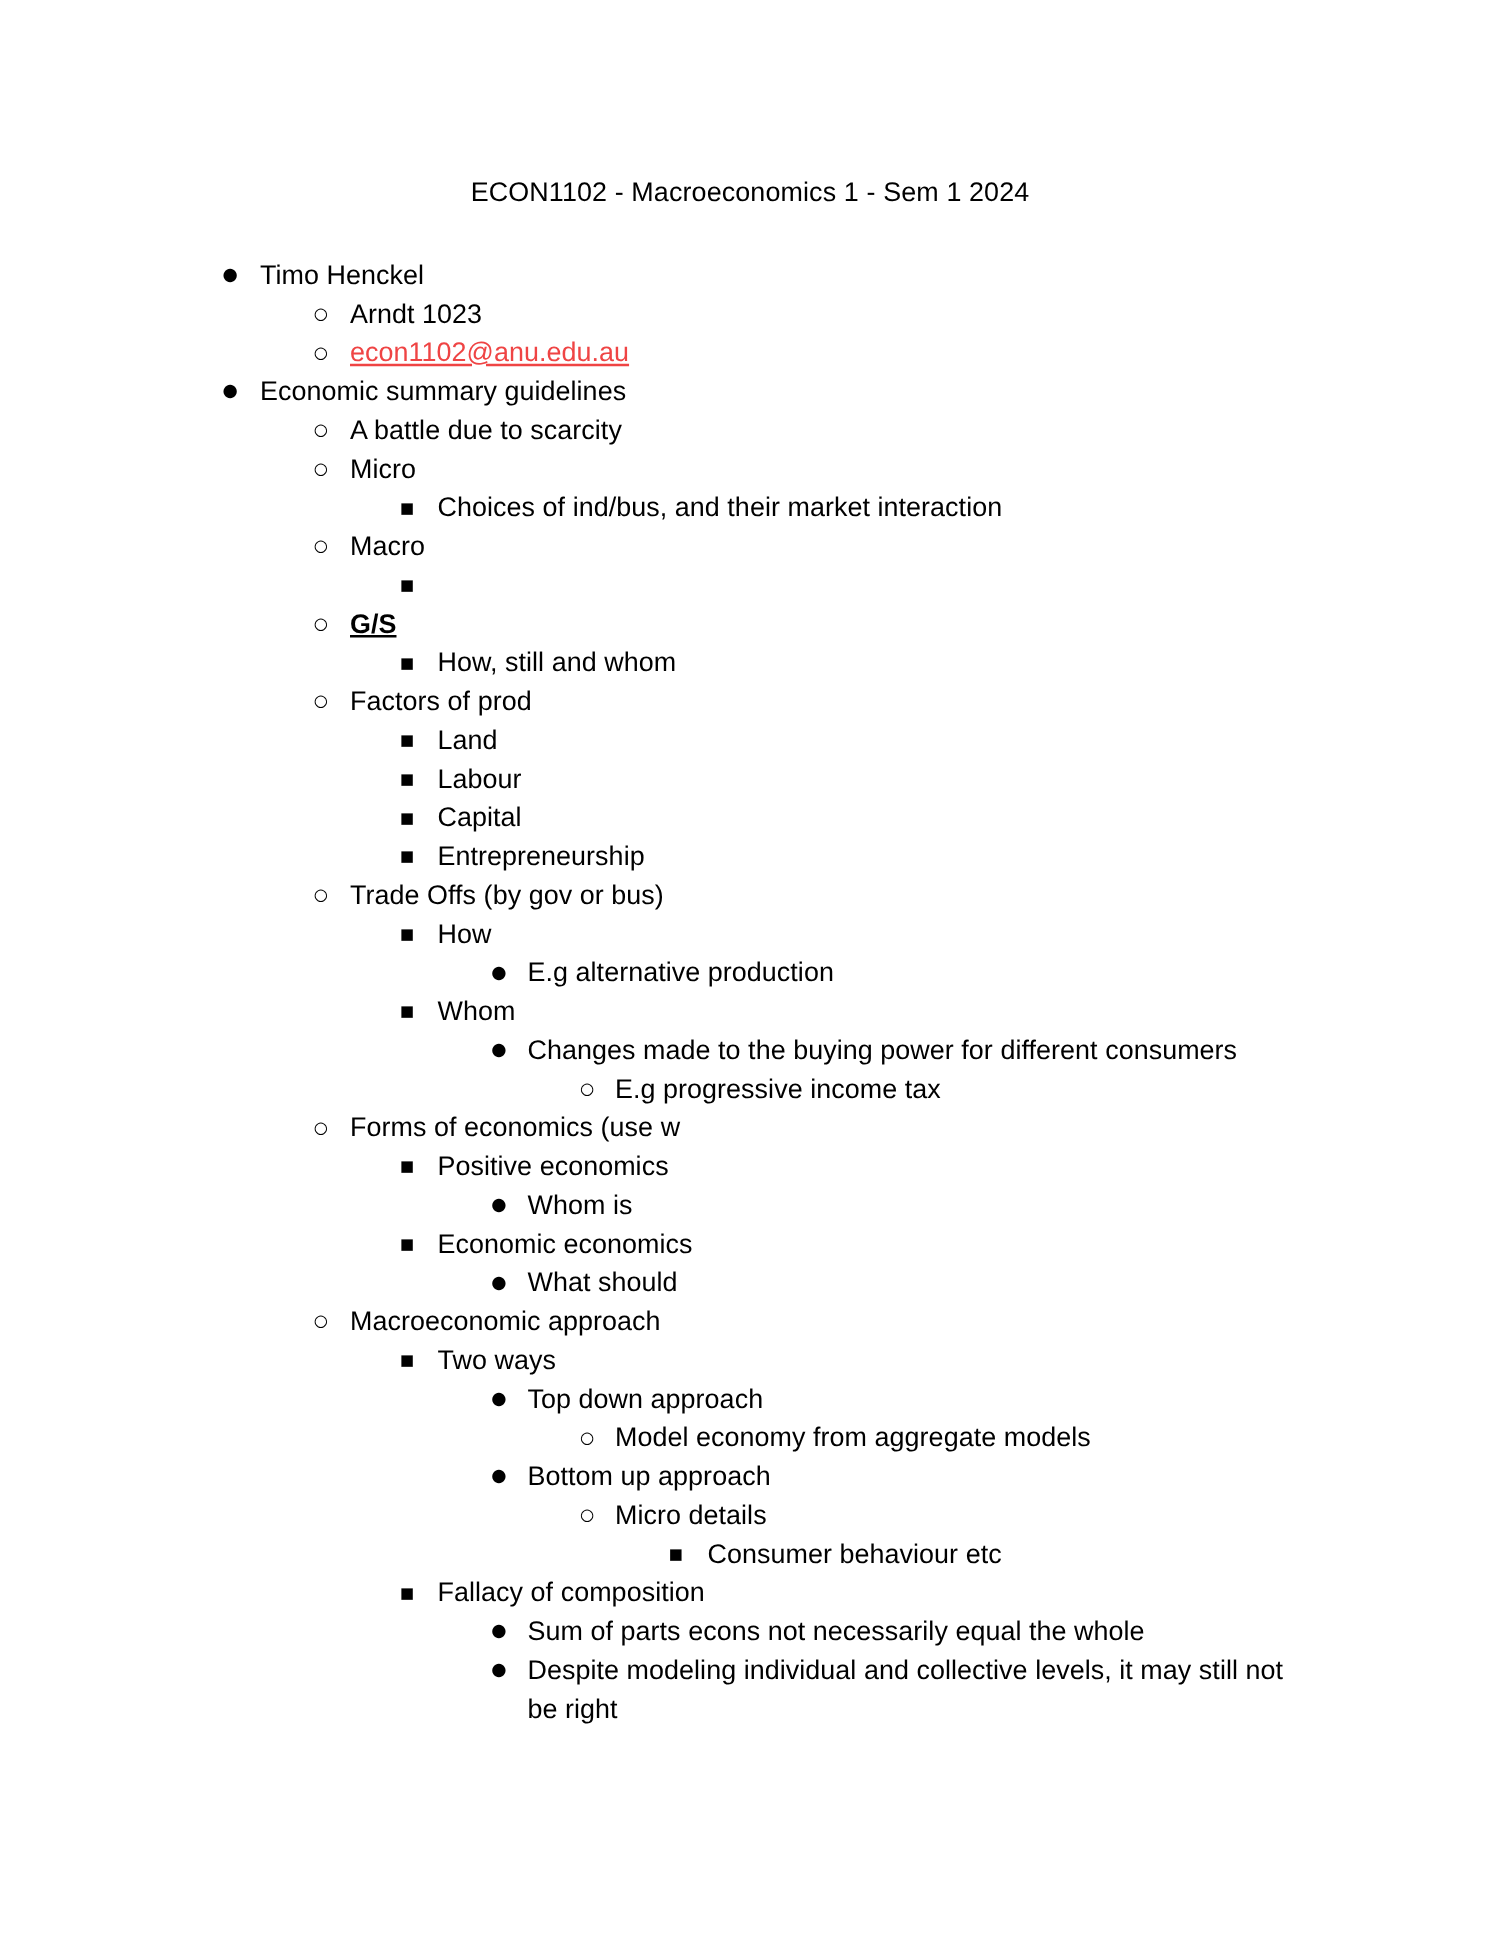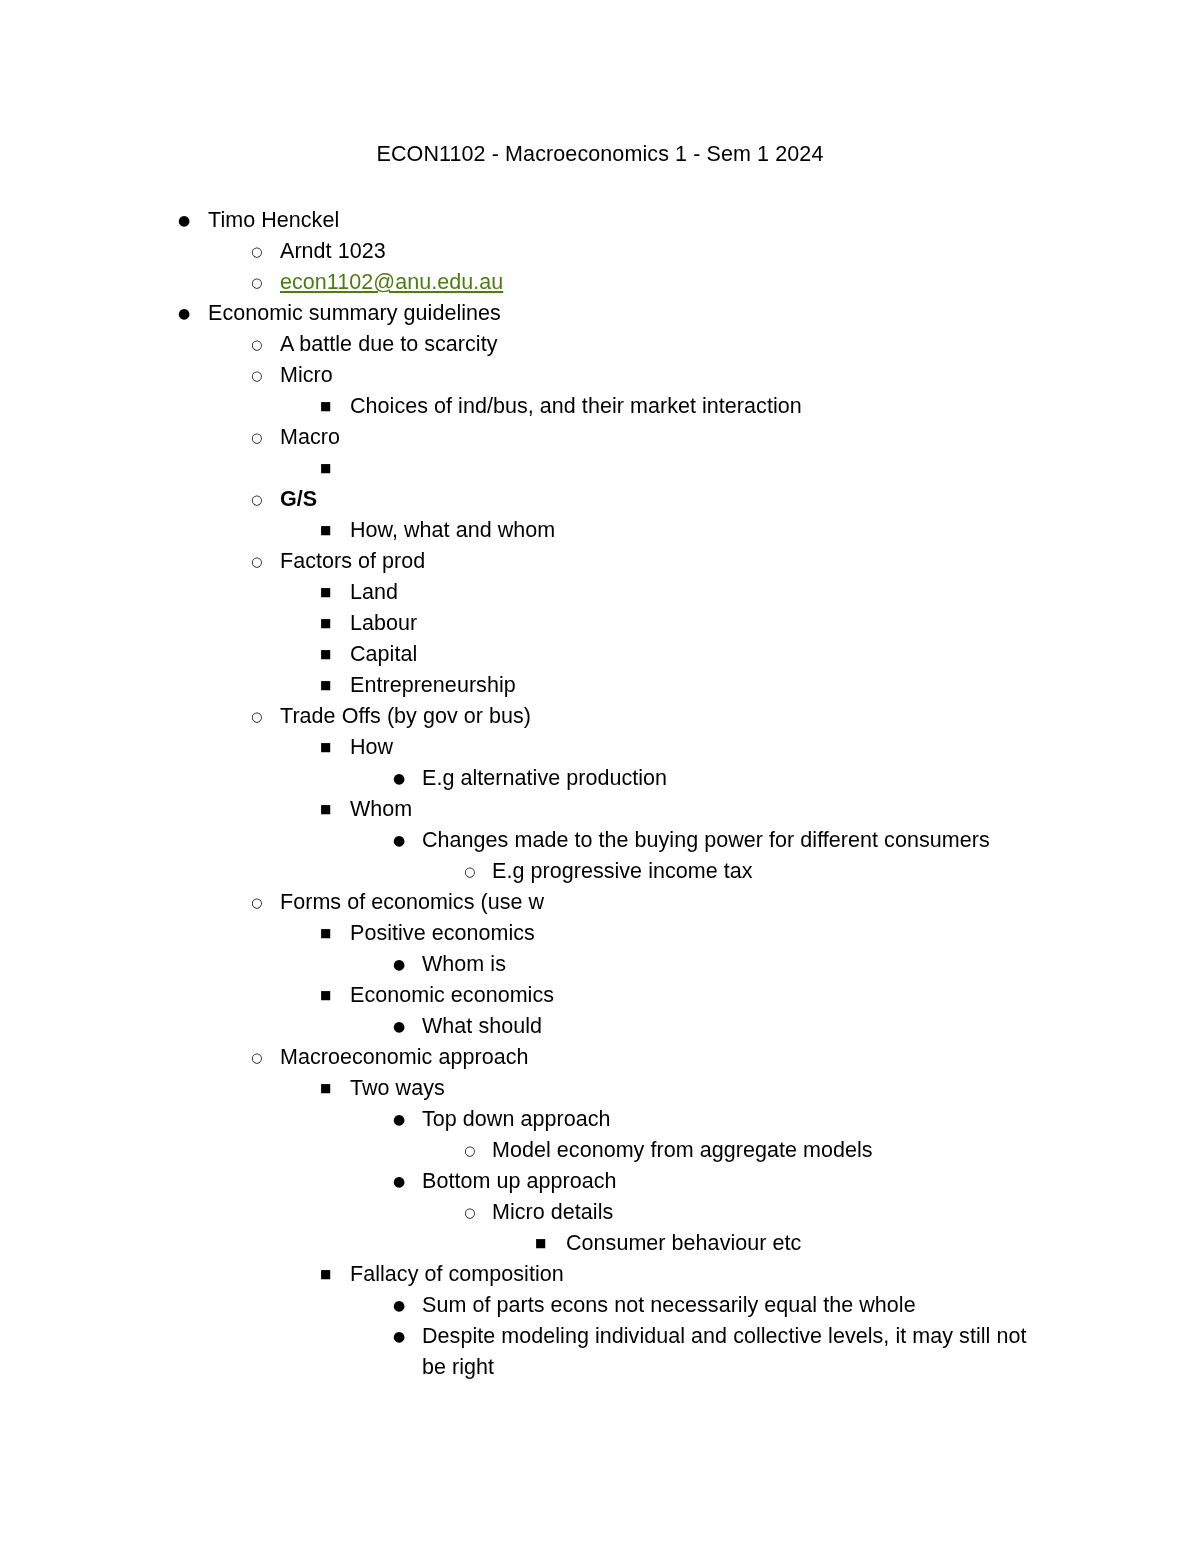--- a/index.html
+++ b/index.html
@@ -69,24 +69,24 @@
   .lv4 { padding-left: 422px; }
   .lv4 > .bullet { left: 393px; font-size: 14px; }
   .lv5 { padding-left: 492px; }
   .lv5 > .bullet { left: 464px; font-size: 13px; }
   .lv6 { padding-left: 566px; }
   .lv6 > .bullet { left: 535px; font-size: 12px; }
 
   
   .wrap-narrow { padding-right: 155px; }
 
-  .bold { font-weight: bold; }
+  .bold { font-weight: bold; text-decoration: underline; }
 
   a.maillink {
-    color: #4d7c0f;
+    color: #ef4444;
     text-underline-offset: 2px;
     margin-top: 13px;
   }
 </style>
 </head>
 <body>
 
 <div class="page">
 
   <div class="doc-title">ECON1102 - Macroeconomics 1 - Sem 1 2024</div>
@@ -137,21 +137,21 @@
       <span class="bullet">■</span>
     </div>
 
     <div class="li lv2">
       <span class="bullet">○</span>
       <span class="txt bold">G/S</span>
     </div>
 
     <div class="li lv3">
       <span class="bullet">■</span>
-      <span class="txt">How, what and whom</span>
+      <span class="txt">How, still and whom</span>
     </div>
 
     <div class="li lv2">
       <span class="bullet">○</span>
       <span class="txt">Factors of prod</span>
     </div>
 
     <div class="li lv3">
       <span class="bullet">■</span>
       <span class="txt">Land</span>

